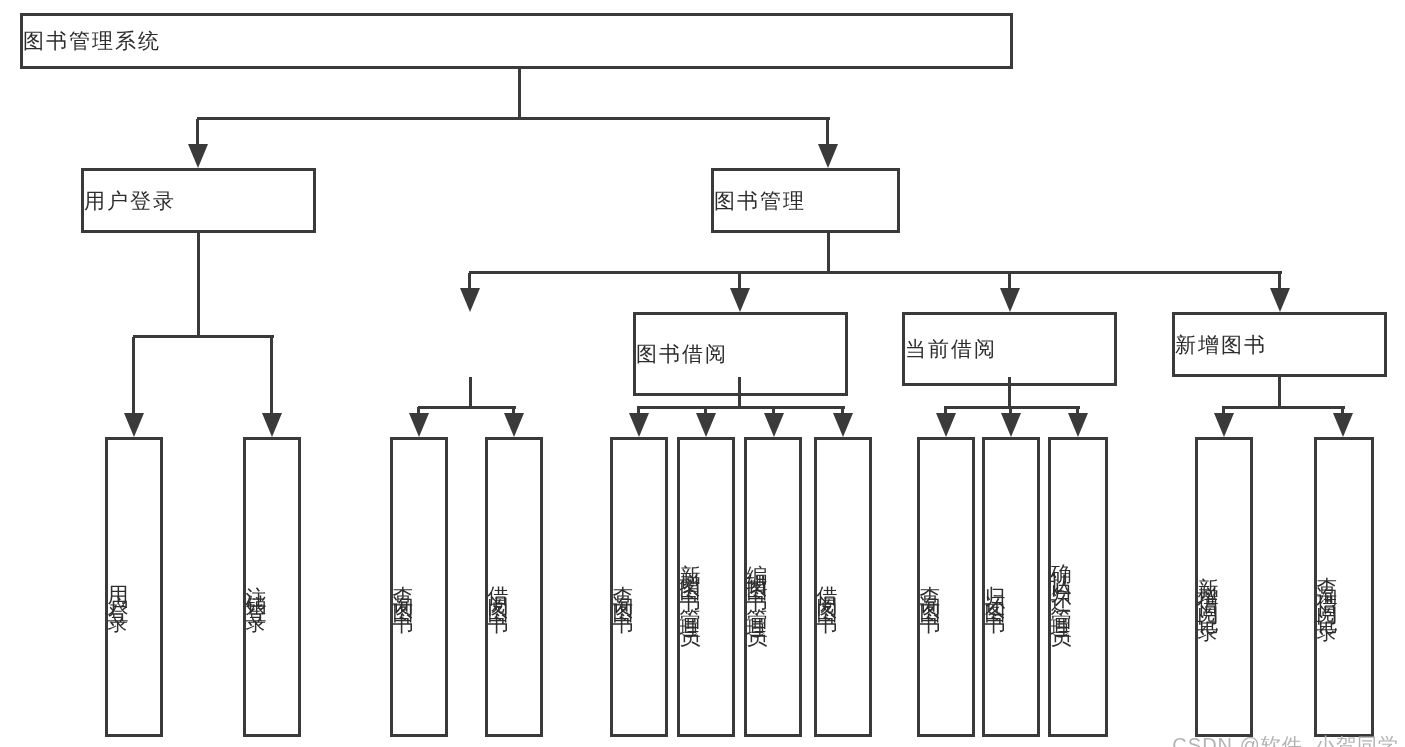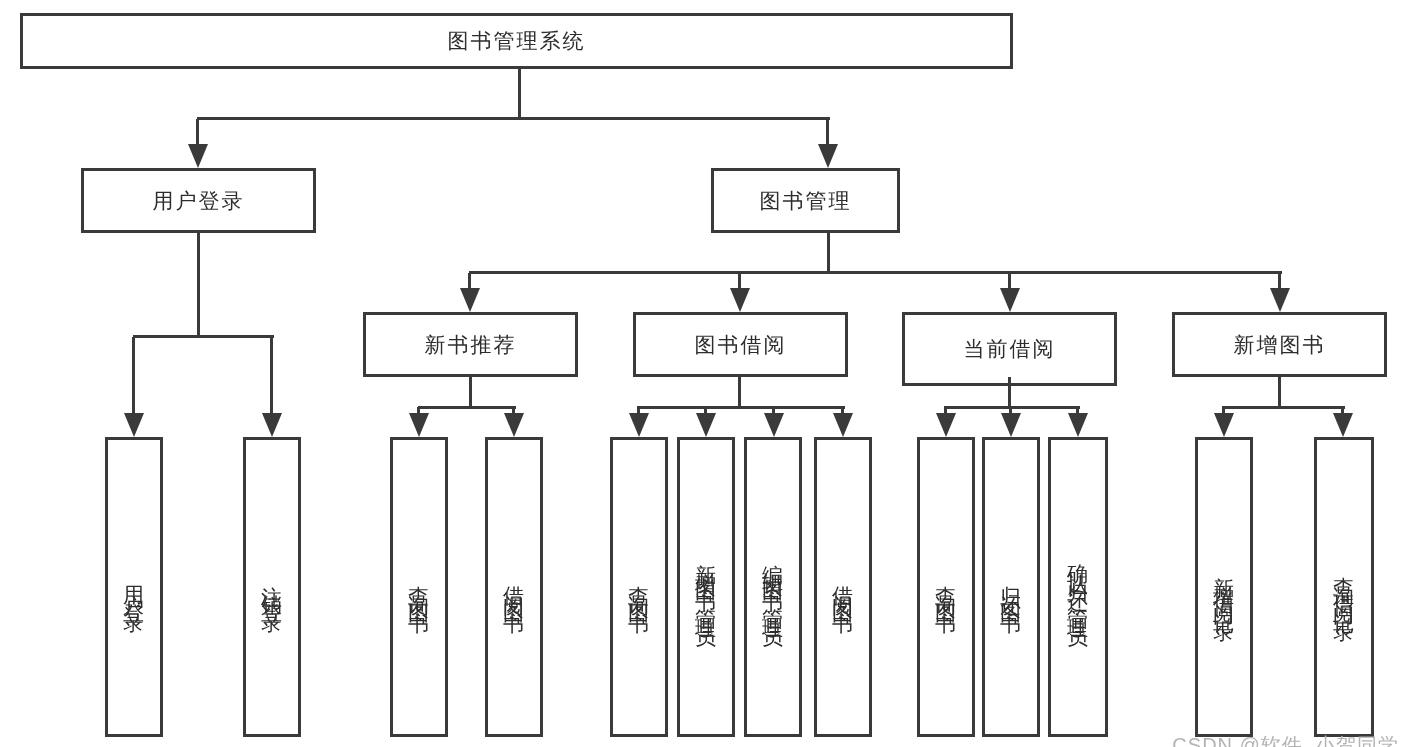--- a/index.html
+++ b/index.html
@@ -15,21 +15,21 @@
     background: #ffffff;
     overflow: hidden;
   }
   .node {
     position: absolute;
     box-sizing: border-box;
     border: 3px solid #3a3a3a;
     background: #ffffff;
     display: flex;
     align-items: center;
-    justify-content: center;
+    justify-content: flex-start;
     color: #2d2d2d;
   }
   .node.h {
     font-size: 21px;
     letter-spacing: 2px;
   }
   .node.v {
     top: 437px;
     width: 58px;
     height: 300px;
@@ -105,24 +105,21 @@
   <div class="arrow" style="left:132px; top:337px; height:76px;"></div>
   <div class="arrow" style="left:270px; top:337px; height:76px;"></div>
 
   <div class="vline" style="left:827px; top:233px; height:40px;"></div>
   <div class="hline" style="left:469px; top:271px; width:813px;"></div>
   <div class="arrow" style="left:468px; top:273px; height:15px;"></div>
   <div class="arrow" style="left:738px; top:273px; height:15px;"></div>
   <div class="arrow" style="left:1008px; top:273px; height:15px;"></div>
   <div class="arrow" style="left:1278px; top:273px; height:15px;"></div>
 
-  <div class="node h" style="left:363px; top:312px; width:215px; height:65px;">
-    <span>新书推荐</span>
-  </div>
-  <div class="node h" style="left:633px; top:312px; width:215px; height:65px;">
+  <div class="node h" style="left:633px; top:312px; width:215px; height:84px;">
     <span>图书借阅</span>
   </div>
   <div class="node h" style="left:902px; top:312px; width:215px; height:74px;">
     <span>当前借阅</span>
   </div>
   <div class="node h" style="left:1172px; top:312px; width:215px; height:65px;">
     <span>新增图书</span>
   </div>
 
   <div class="vline" style="left:469px; top:377px; height:31px;"></div>

